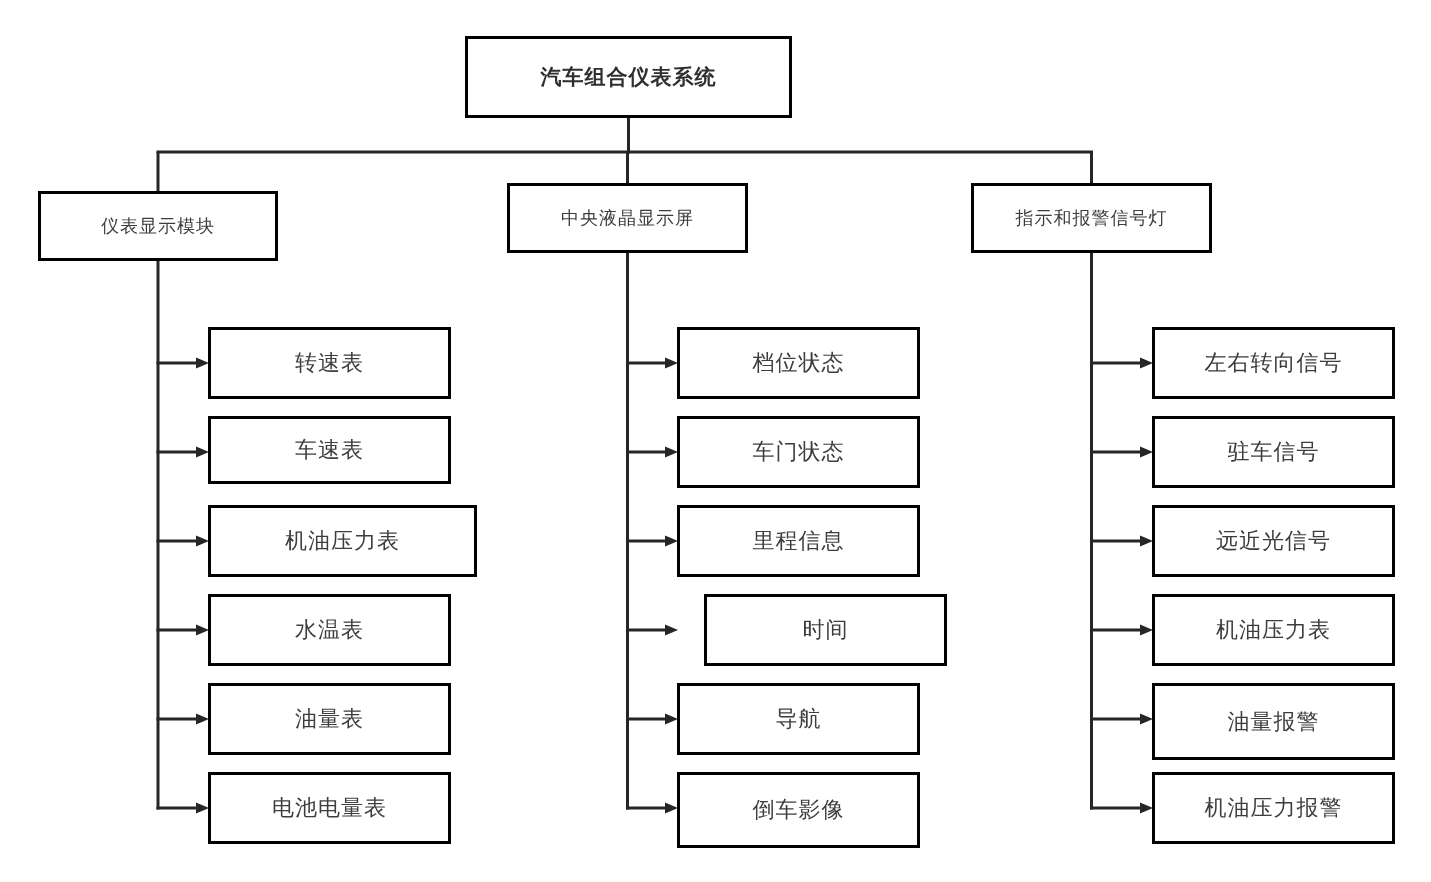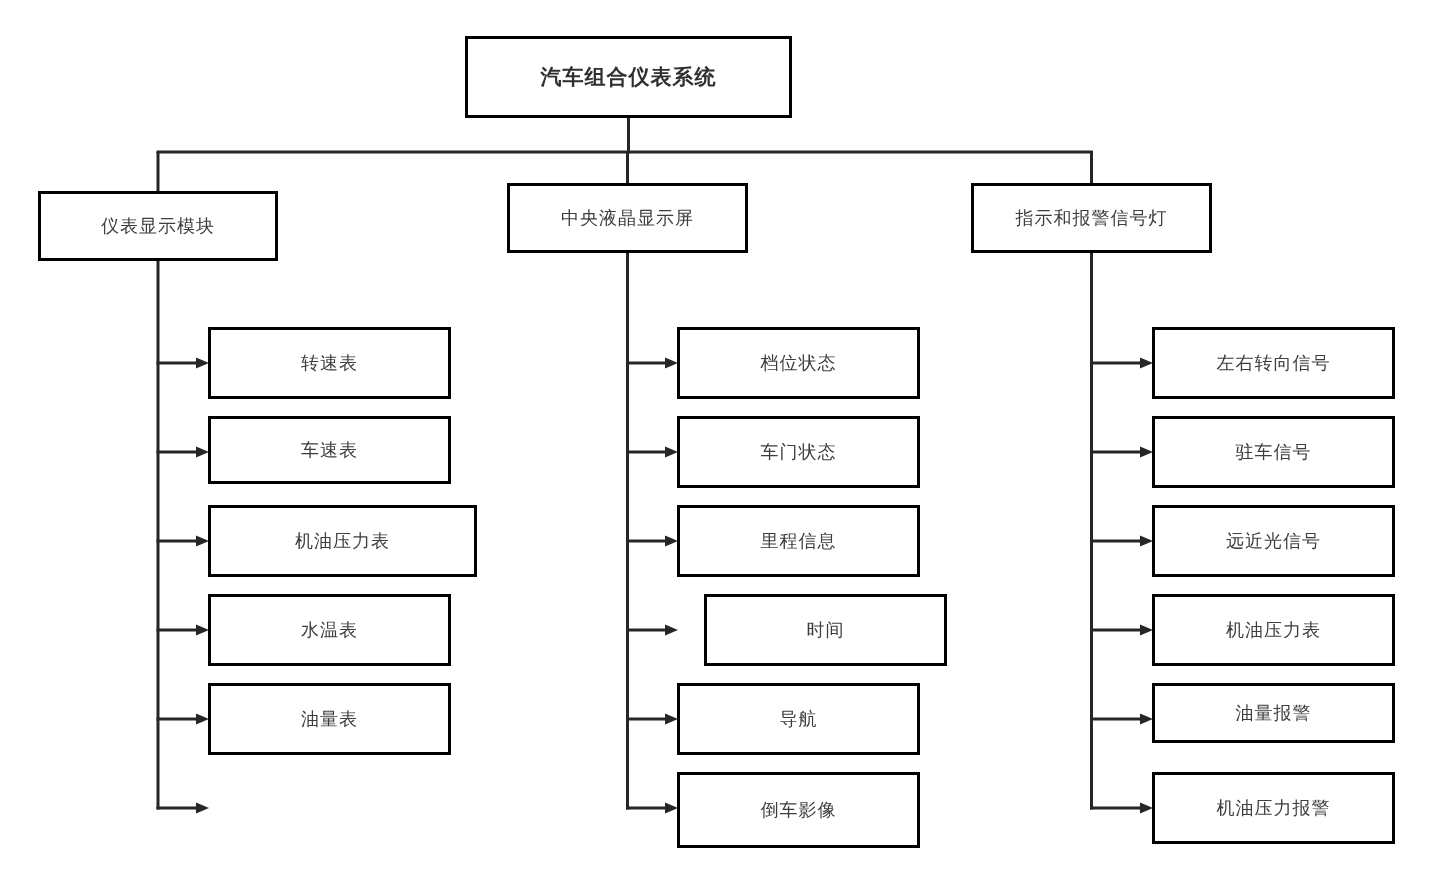--- a/index.html
+++ b/index.html
@@ -36,21 +36,21 @@
     text-align:center;
     color:var(--text);
     letter-spacing:1px;
   }
   .node.root{
     font-size:21px;
     font-weight:bold;
     color:#2f2f2f;
   }
   .node.branch{font-size:18px;}
-  .node.leaf{font-size:18px;}
+  .node.leaf{font-size:22px;}
 </style>
 </head>
 <body>
 
 <div class="canvas">
 
   <svg class="connectors" viewBox="0 0 1431 882" xmlns="http://www.w3.org/2000/svg">
 
     <g>
       <line x1="628.5" y1="117" x2="628.5" y2="153.5"></line>
@@ -131,20 +131,23 @@
   </div>
   <div class="node leaf" style="left:208px;top:505px;width:269px;height:72px;">
     <span>机油压力表</span>
   </div>
   <div class="node leaf" style="left:208px;top:594px;width:243px;height:72px;">
     <span>水温表</span>
   </div>
   <div class="node leaf" style="left:208px;top:683px;width:243px;height:72px;">
     <span>油量表</span>
   </div>
+  <div class="node leaf" style="left:208px;top:772px;width:243px;height:72px;">
+    <span>电池电量表</span>
+  </div>
 
   <div class="node leaf" style="left:677px;top:327px;width:243px;height:72px;">
     <span>档位状态</span>
   </div>
   <div class="node leaf" style="left:677px;top:416px;width:243px;height:72px;">
     <span>车门状态</span>
   </div>
   <div class="node leaf" style="left:677px;top:505px;width:243px;height:72px;">
     <span>里程信息</span>
   </div>
@@ -163,20 +166,20 @@
   </div>
   <div class="node leaf" style="left:1152px;top:416px;width:243px;height:72px;">
     <span>驻车信号</span>
   </div>
   <div class="node leaf" style="left:1152px;top:505px;width:243px;height:72px;">
     <span>远近光信号</span>
   </div>
   <div class="node leaf" style="left:1152px;top:594px;width:243px;height:72px;">
     <span>机油压力表</span>
   </div>
-  <div class="node leaf" style="left:1152px;top:683px;width:243px;height:60px;">
+  <div class="node leaf" style="left:1152px;top:683px;width:243px;height:77px;">
     <span>油量报警</span>
   </div>
   <div class="node leaf" style="left:1152px;top:772px;width:243px;height:72px;font-family:Liberation Mono, monospace;">
     <span>机油压力报警</span>
   </div>
 
 </div>
 
 </body></html>

